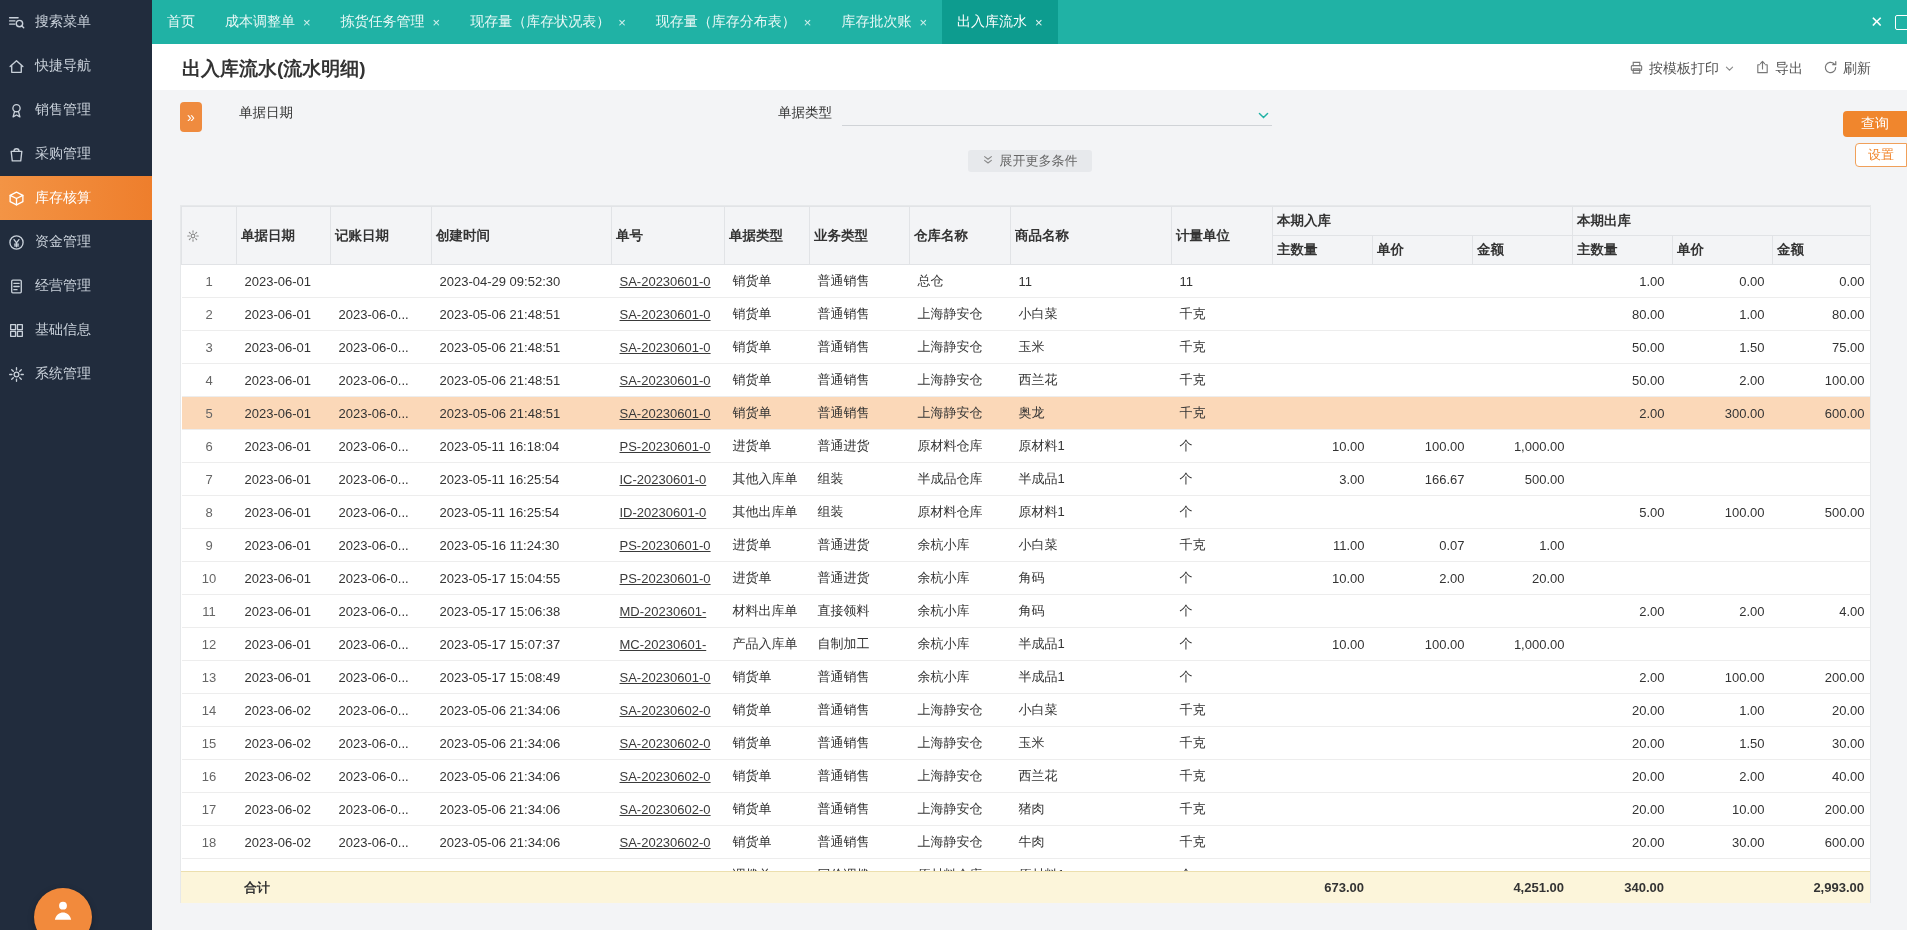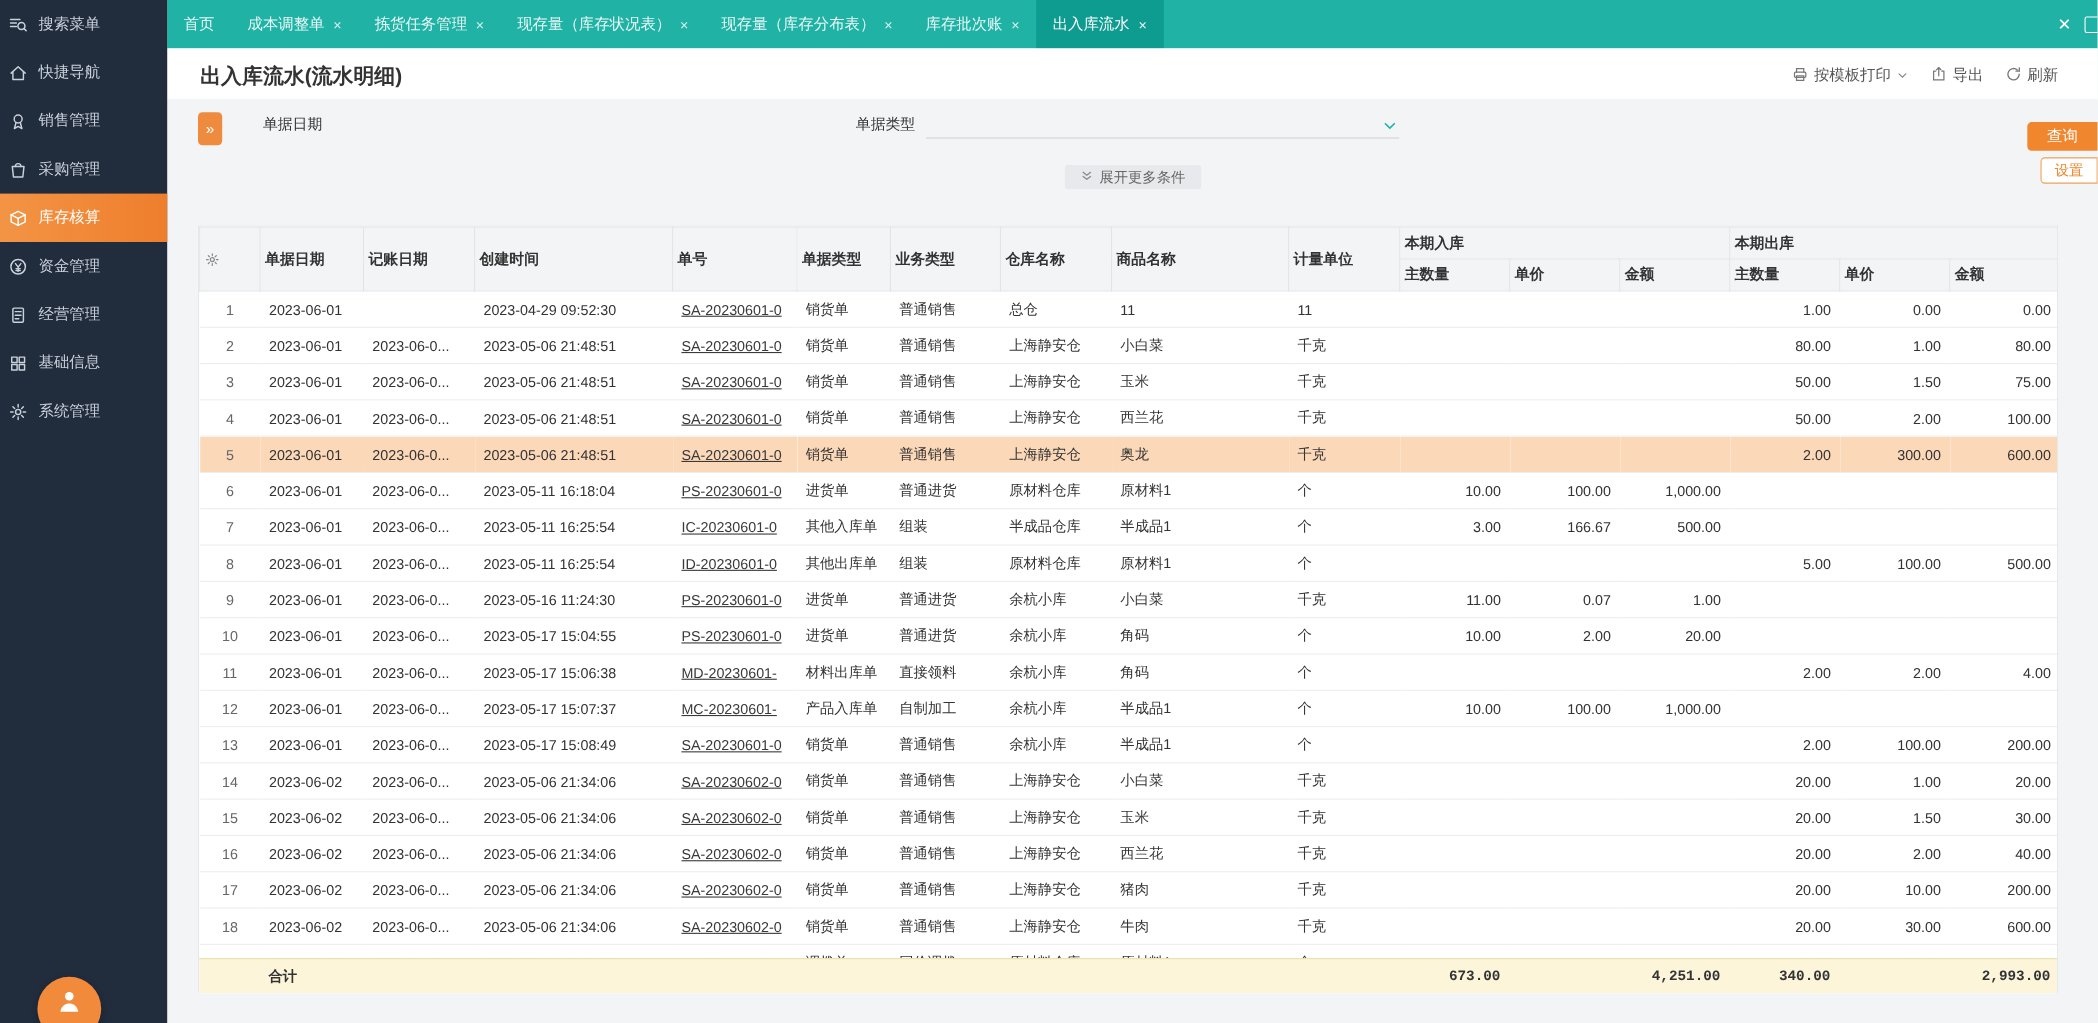--- a/index.html
+++ b/index.html
@@ -74,21 +74,21 @@
   .th-gear svg { width:14px; height:14px; vertical-align:middle; }
   tbody td { height:33px; border-bottom:1px solid #ededed; font-size:13px; color:#333;
     padding:0 8px; white-space:nowrap; overflow:hidden; }
   td.row-no { text-align:center; color:#666; padding:0 4px; }
   td.num { text-align:right; }
   .link { text-decoration:underline; color:#3a3a3a; cursor:pointer; }
   tr.highlight td { background:#fbd8b8; }
 
   .total-bar { position:absolute; left:0; right:0; bottom:0; height:32px; background:#fcf5da;
     border-top:1px solid #ecdfae; display:grid; align-items:center; font-size:13px; font-weight:bold; color:#333; }
-  .total-bar div { padding:0 8px; white-space:nowrap; overflow:hidden;font-family:Liberation Mono, monospace; }
+  .total-bar div { padding:0 8px; white-space:nowrap; overflow:hidden; }
   .total-bar .num { text-align:right; }
 
   
   .fab { position:absolute; left:34px; bottom:-16px; width:58px; height:58px; border-radius:50%;
     background:#f28a3c; z-index:10; display:flex; align-items:flex-start; justify-content:center;
     padding-top:9px; cursor:pointer; box-shadow:0 2px 6px rgba(0,0,0,.25); }
   .fab svg { width:26px; height:26px; }
 </style>
 </head>
 <body>

